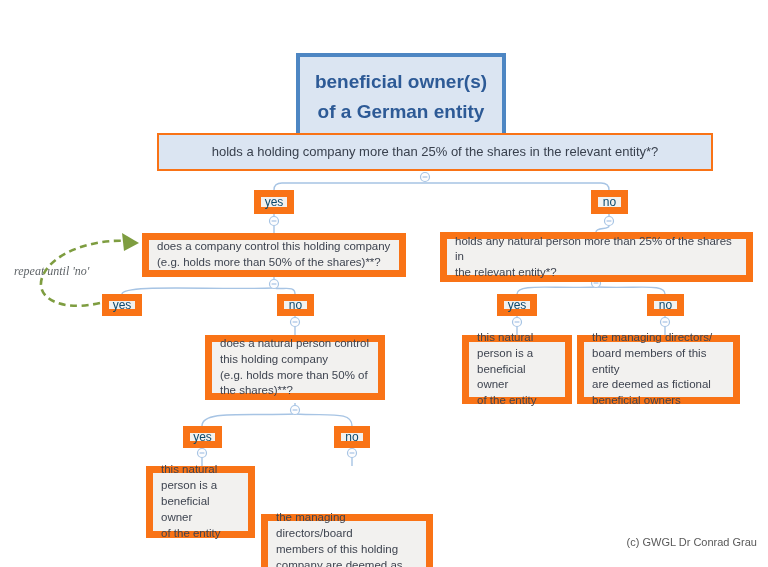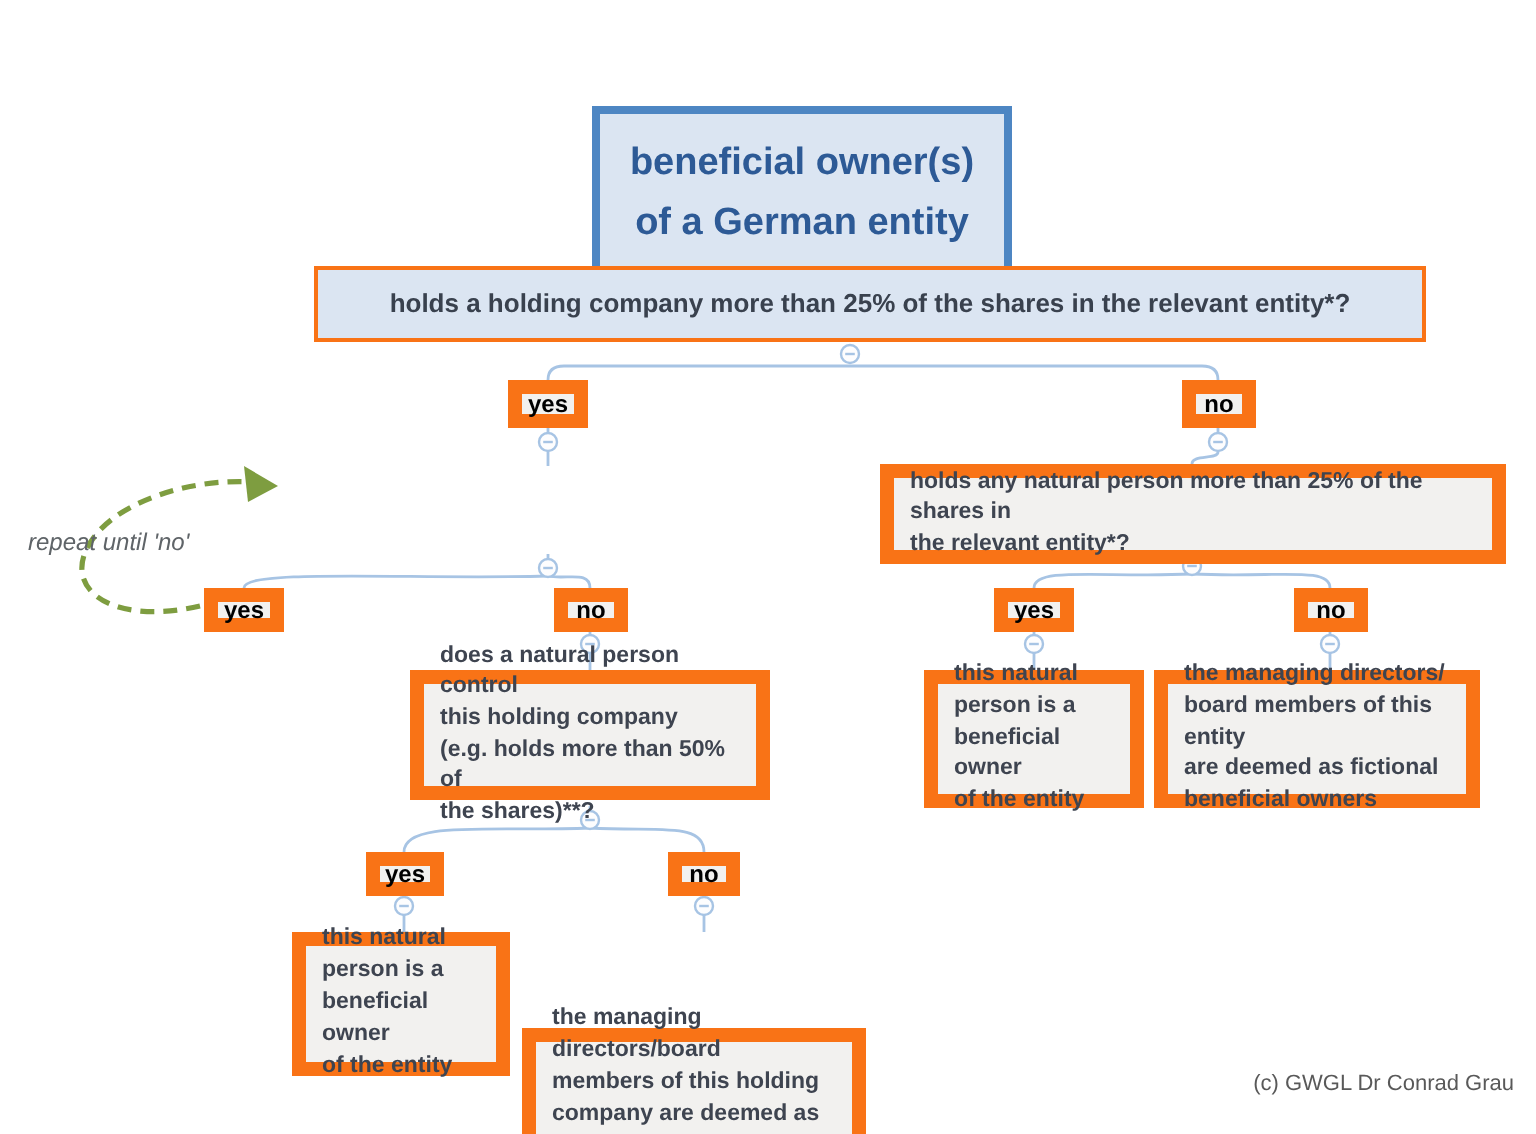--- a/index.html
+++ b/index.html
@@ -1,27 +1,27 @@
 <!DOCTYPE html>
 <html><head>
 <meta charset="utf-8">
 <style>
   html,body{margin:0;padding:0;background:#fff;}
   #canvas{position:relative;width:768px;height:567px;background:#ffffff;overflow:hidden;
           font-family:"Liberation Sans",sans-serif;}
   .layer{position:absolute;left:0;top:0;}
   .box{position:absolute;box-sizing:border-box;border:7px solid #f97316;background:#f2f1ef;
        color:#3e4450;font-size:11.5px;line-height:1.38;padding:3px 8px;white-space:pre-line;
-       display:flex;align-items:center;text-align:left;font-weight:bold;}
+       display:flex;align-items:center;text-align:left;}
   .blue{background:#dbe5f2;}
   .title{border-width:4px;font-size:19px;font-weight:bold;color:#2d5a96;
          justify-content:center;text-align:center;line-height:1.55;border-color:#4d86c3;}
   .wide{border-width:2px;font-size:13px;color:#39414e;justify-content:center;text-align:center;white-space:normal;}
-  .yn{justify-content:center;padding:0;font-size:12px;white-space:nowrap;color:#000000;}
-  .note{position:absolute;font-family:Liberation Sans, sans-serif;font-style:italic;font-size:12px;color:#5f6468;white-space:nowrap;}
+  .yn{justify-content:center;padding:0;font-size:12px;white-space:nowrap;color:#0c4a6e;}
+  .note{position:absolute;font-family:Liberation Serif, serif;font-style:italic;font-size:12px;color:#5f6468;white-space:nowrap;}
   .copyright{position:absolute;font-size:11px;color:#595959;white-space:nowrap;}
 </style>
 </head>
 <body>
 
 <div id="canvas">
 
   <svg class="layer" width="768" height="567" viewBox="0 0 768 567">
     <g stroke="#a7c4e4" stroke-width="1.4" fill="none">
 
@@ -116,20 +116,22 @@
   </svg>
 
   <div class="box blue title" style="left:296px;top:33px;width:210px;height:87px;margin-top:20px;">beneficial owner(s)
 of a German entity</div>
 
   <div class="box blue wide" style="left:157px;top:133px;width:556px;height:38px;">holds a holding company more than 25% of the shares in the relevant entity*?</div>
 
   <div class="box yn" style="left:254px;top:190px;width:40px;height:24px;">yes</div>
   <div class="box yn" style="left:591px;top:190px;width:37px;height:24px;">no</div>
 
+  <div class="box" style="left:142px;top:233px;width:264px;height:44px;">does a company control this holding company
+(e.g. holds more than 50% of the shares)**?</div>
 
   <div class="box" style="left:440px;top:232px;width:313px;height:38px;padding:18px 8px;line-height:1.35;">holds any natural person more than 25% of the shares in
 the relevant entity*?</div>
 
   <div class="box yn" style="left:102px;top:294px;width:40px;height:22px;">yes</div>
   <div class="box yn" style="left:277px;top:294px;width:37px;height:22px;">no</div>
 
   <div class="box yn" style="left:497px;top:294px;width:40px;height:22px;">yes</div>
   <div class="box yn" style="left:647px;top:294px;width:37px;height:22px;">no</div>
 

